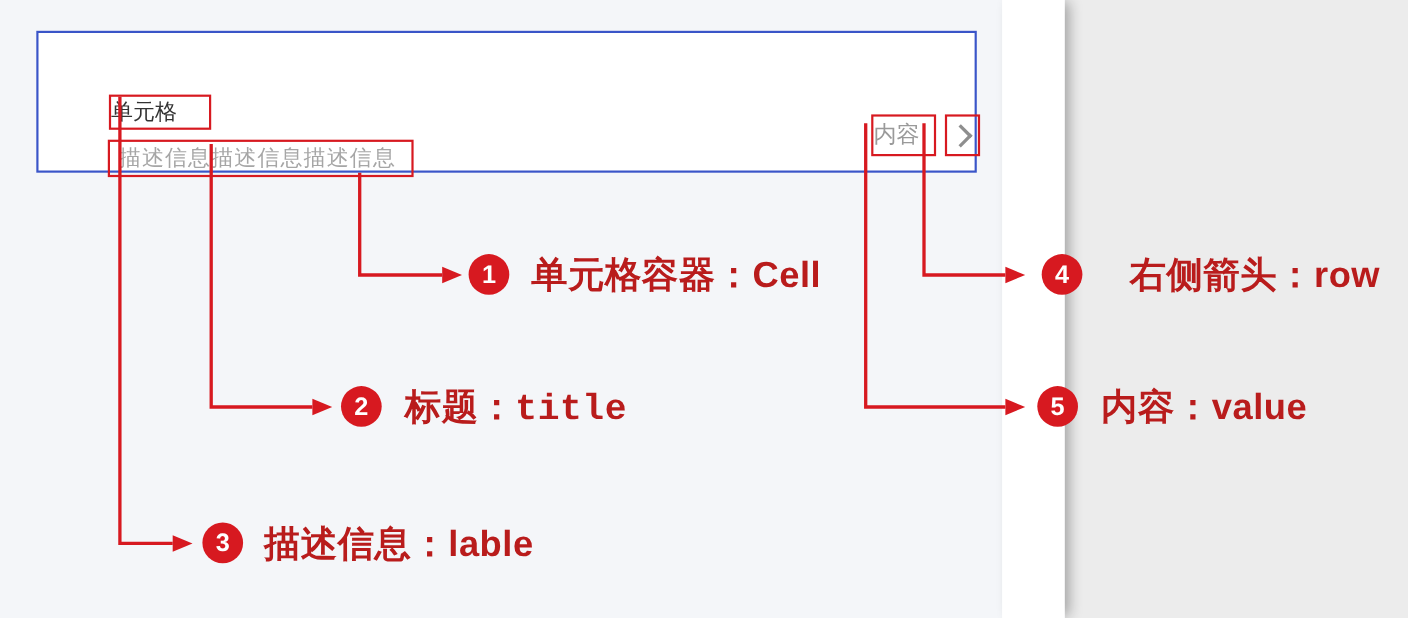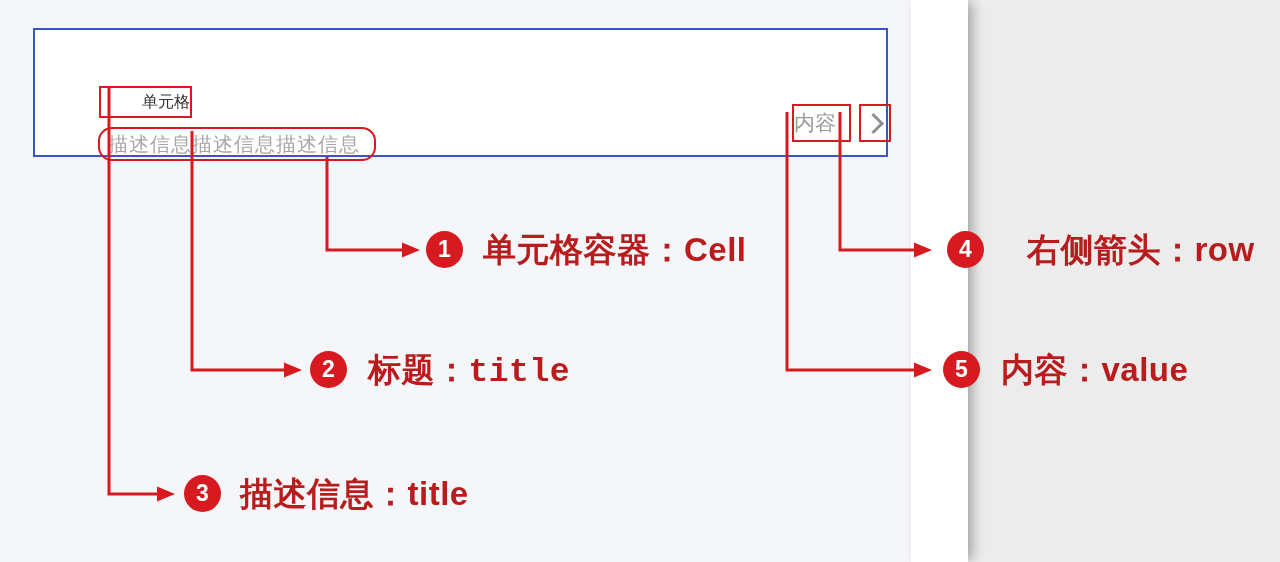--- a/index.html
+++ b/index.html
@@ -26,26 +26,26 @@
     position:absolute; left:33px; top:28px; width:855px; height:129px;
     box-sizing:border-box; background:#ffffff; border:2.5px solid #3a55c8;
     z-index:2;
   }
   .red-box {
     position:absolute; box-sizing:border-box; border:2px solid #d71920;
     white-space:nowrap;
   }
   .title-box {
     left:64px; top:56px; width:93px; height:32px;
-    font-size:16px; line-height:28px; color:#333333; text-align:right;
+    font-size:20px; line-height:28px; color:#333333; text-align:left;
   }
   .desc-box {
     left:63px; top:97px; width:278px; height:34px;
     font-size:20px; line-height:30px; color:#a6a6a6;
-    letter-spacing:1px; padding-left:8px; overflow:hidden;border-radius:14px;
+    letter-spacing:1px; padding-left:8px; overflow:hidden;
   }
   .value-box {
     left:757px; top:74px; width:59px; height:38px;
     font-size:21px; line-height:34px; color:#9a9a9a; text-align:left;
   }
   .arrow-box {
     left:824px; top:74px; width:32px; height:38px;
     display:flex; align-items:center; justify-content:center;
   }
   .chevron {
@@ -103,17 +103,17 @@
   </svg>
 
   <div class="badge" style="left:426px; top:231px;">1</div>
   <div class="badge" style="left:310px; top:351px;">2</div>
   <div class="badge" style="left:184px; top:475px;">3</div>
   <div class="badge" style="left:947px; top:231px;">4</div>
   <div class="badge" style="left:943px; top:351px;">5</div>
 
   <div class="ann-label" style="left:483px; top:230px;">单元格容器：Cell</div>
   <div class="ann-label" style="left:368px; top:350px;font-family:Liberation Mono, monospace;">标题：title</div>
-  <div class="ann-label" style="left:240px; top:474px;">描述信息：title</div>
+  <div class="ann-label" style="left:240px; top:474px;">描述信息：lable</div>
   <div class="ann-label" style="left:1004px; top:230px;margin-left:23px;">右侧箭头：row</div>
   <div class="ann-label" style="left:1001px; top:350px;">内容：value</div>
 
 </div>
 
 </body></html>

